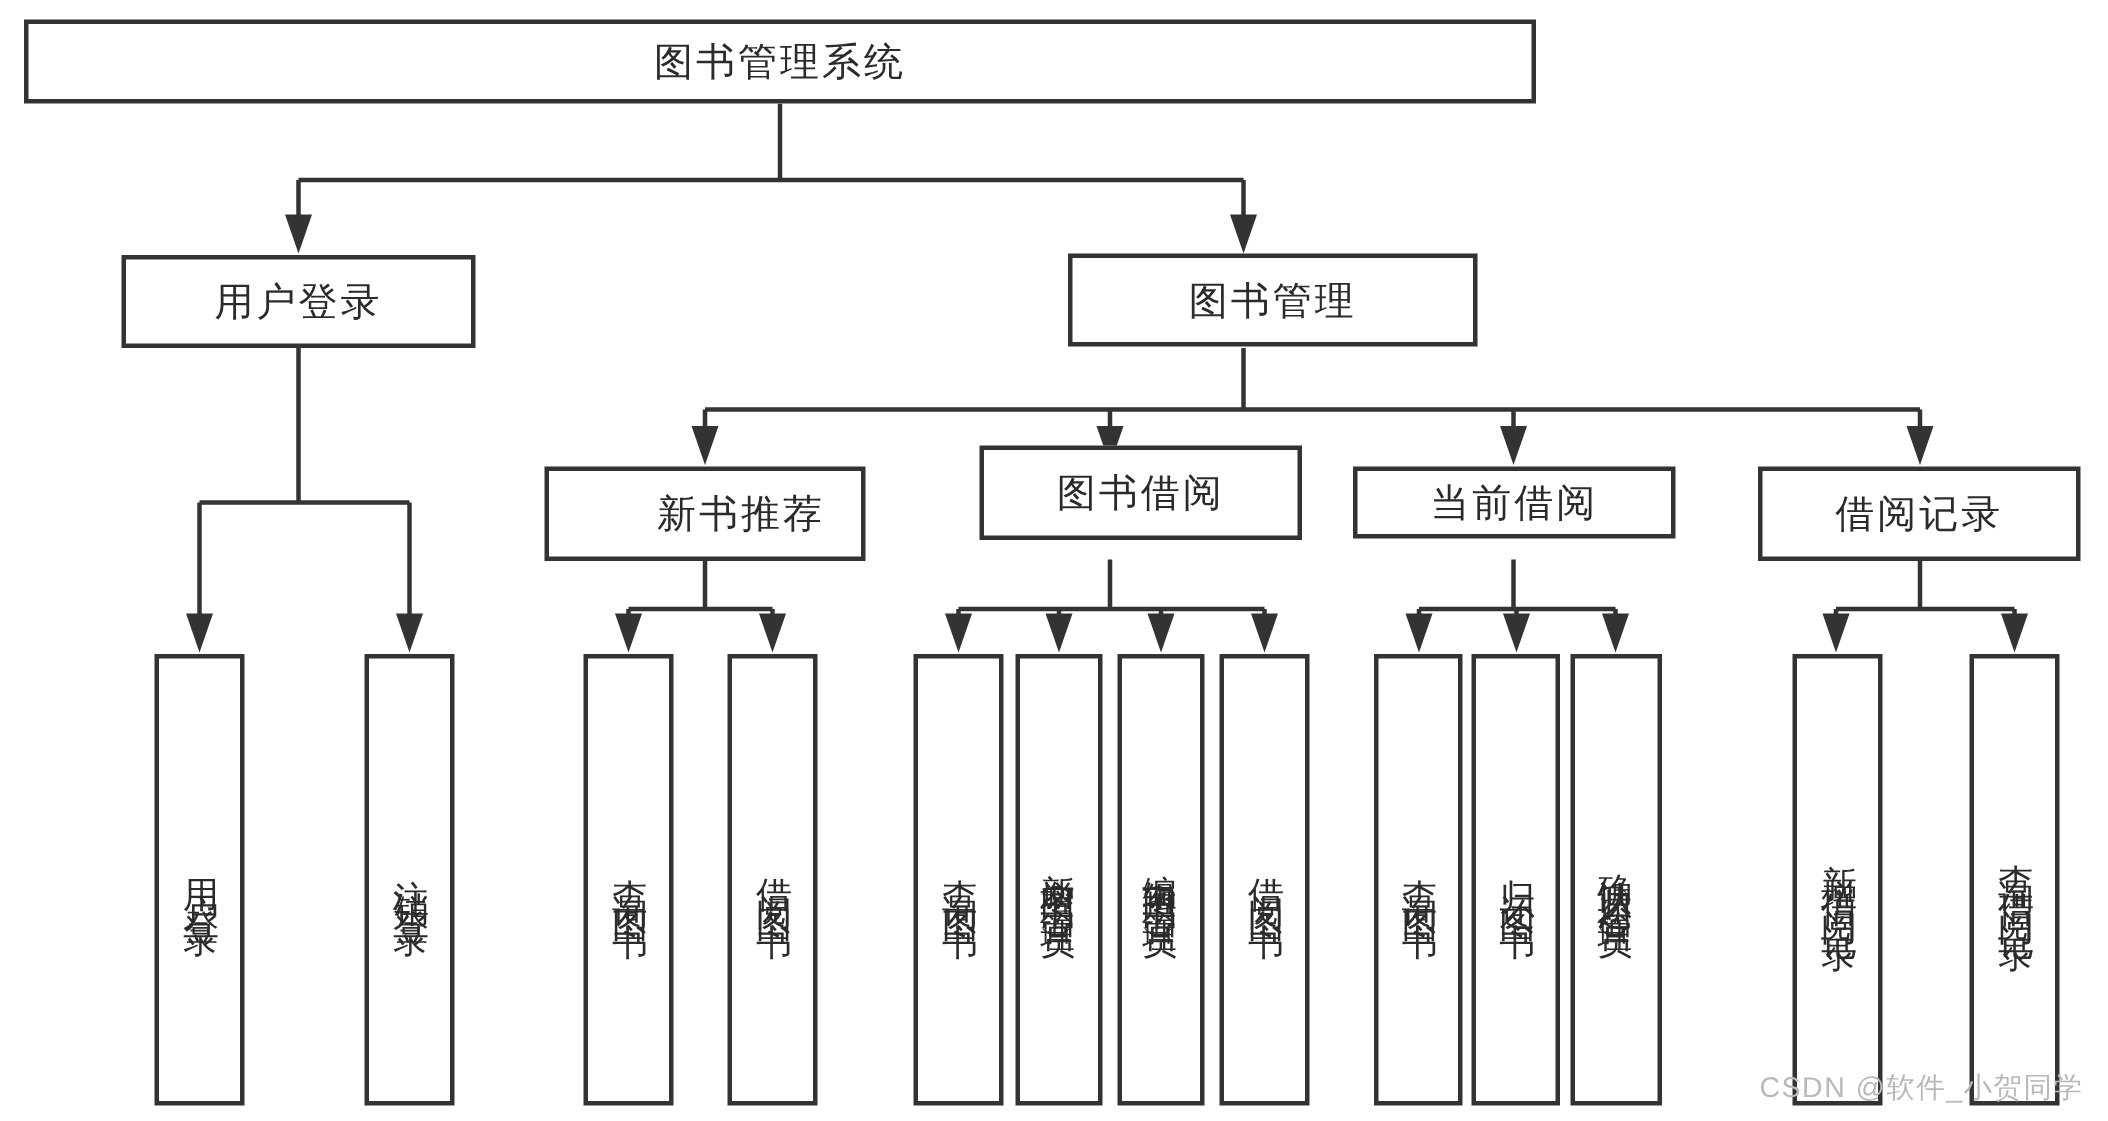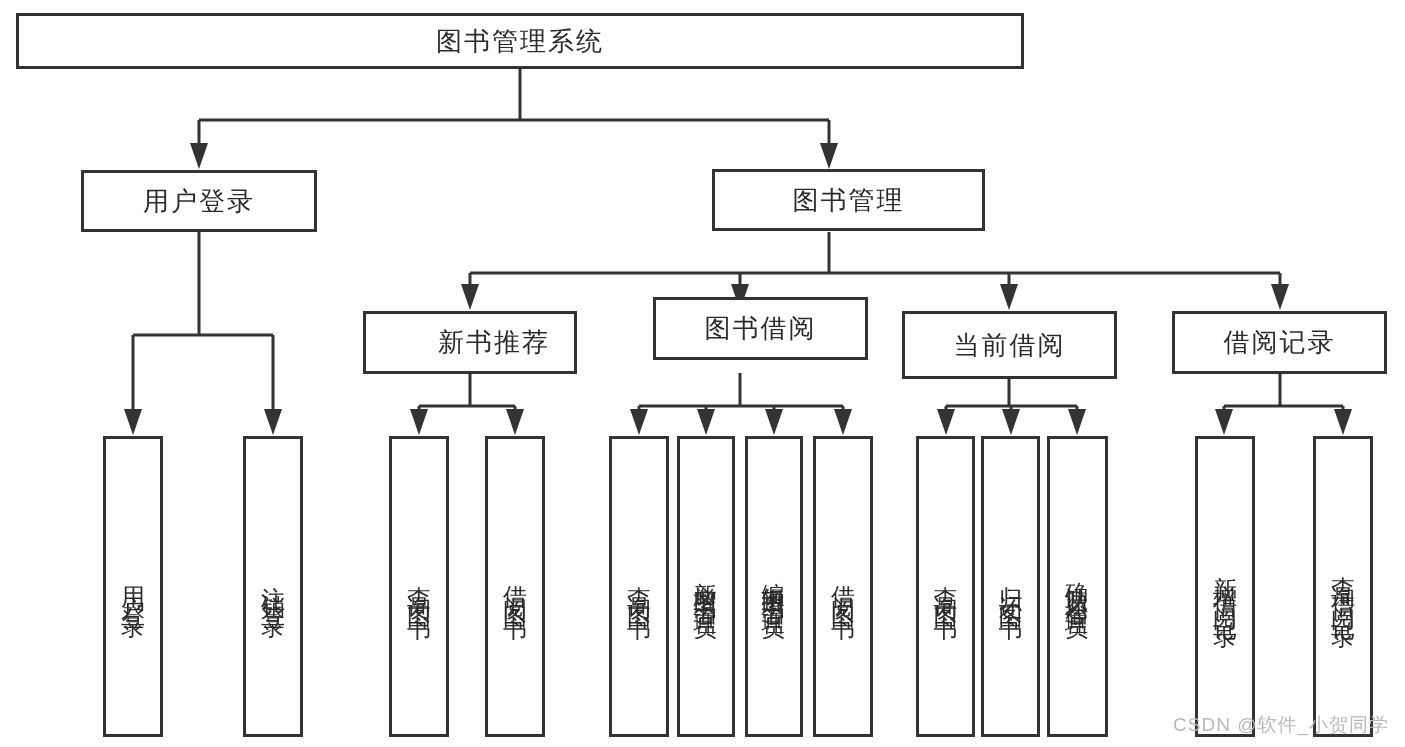--- a/index.html
+++ b/index.html
@@ -140,21 +140,21 @@
   <div class="box" style="left:712px; top:169px; width:273px; height:62px;text-align:center;">
     <span class="h-label">图书管理</span>
   </div>
 
   <div class="box" style="left:363px; top:311px; width:214px; height:63px;padding-left:48px;">
     <span class="h-label">新书推荐</span>
   </div>
   <div class="box" style="left:633px; top:297px; width:215px; height:63px;margin-left:20px;">
     <span class="h-label">图书借阅</span>
   </div>
-  <div class="box" style="left:902px; top:311px; width:215px; height:68px;">
+  <div class="box" style="left:902px; top:311px; width:215px; height:48px;">
     <span class="h-label">当前借阅</span>
   </div>
   <div class="box" style="left:1172px; top:311px; width:215px; height:63px;">
     <span class="h-label">借阅记录</span>
   </div>
 
   <div class="box" style="left:103px; top:436px; width:60px; height:301px;">
     <span class="v-text">用户登录</span>
   </div>
   <div class="box" style="left:243px; top:436px; width:60px; height:301px;">

